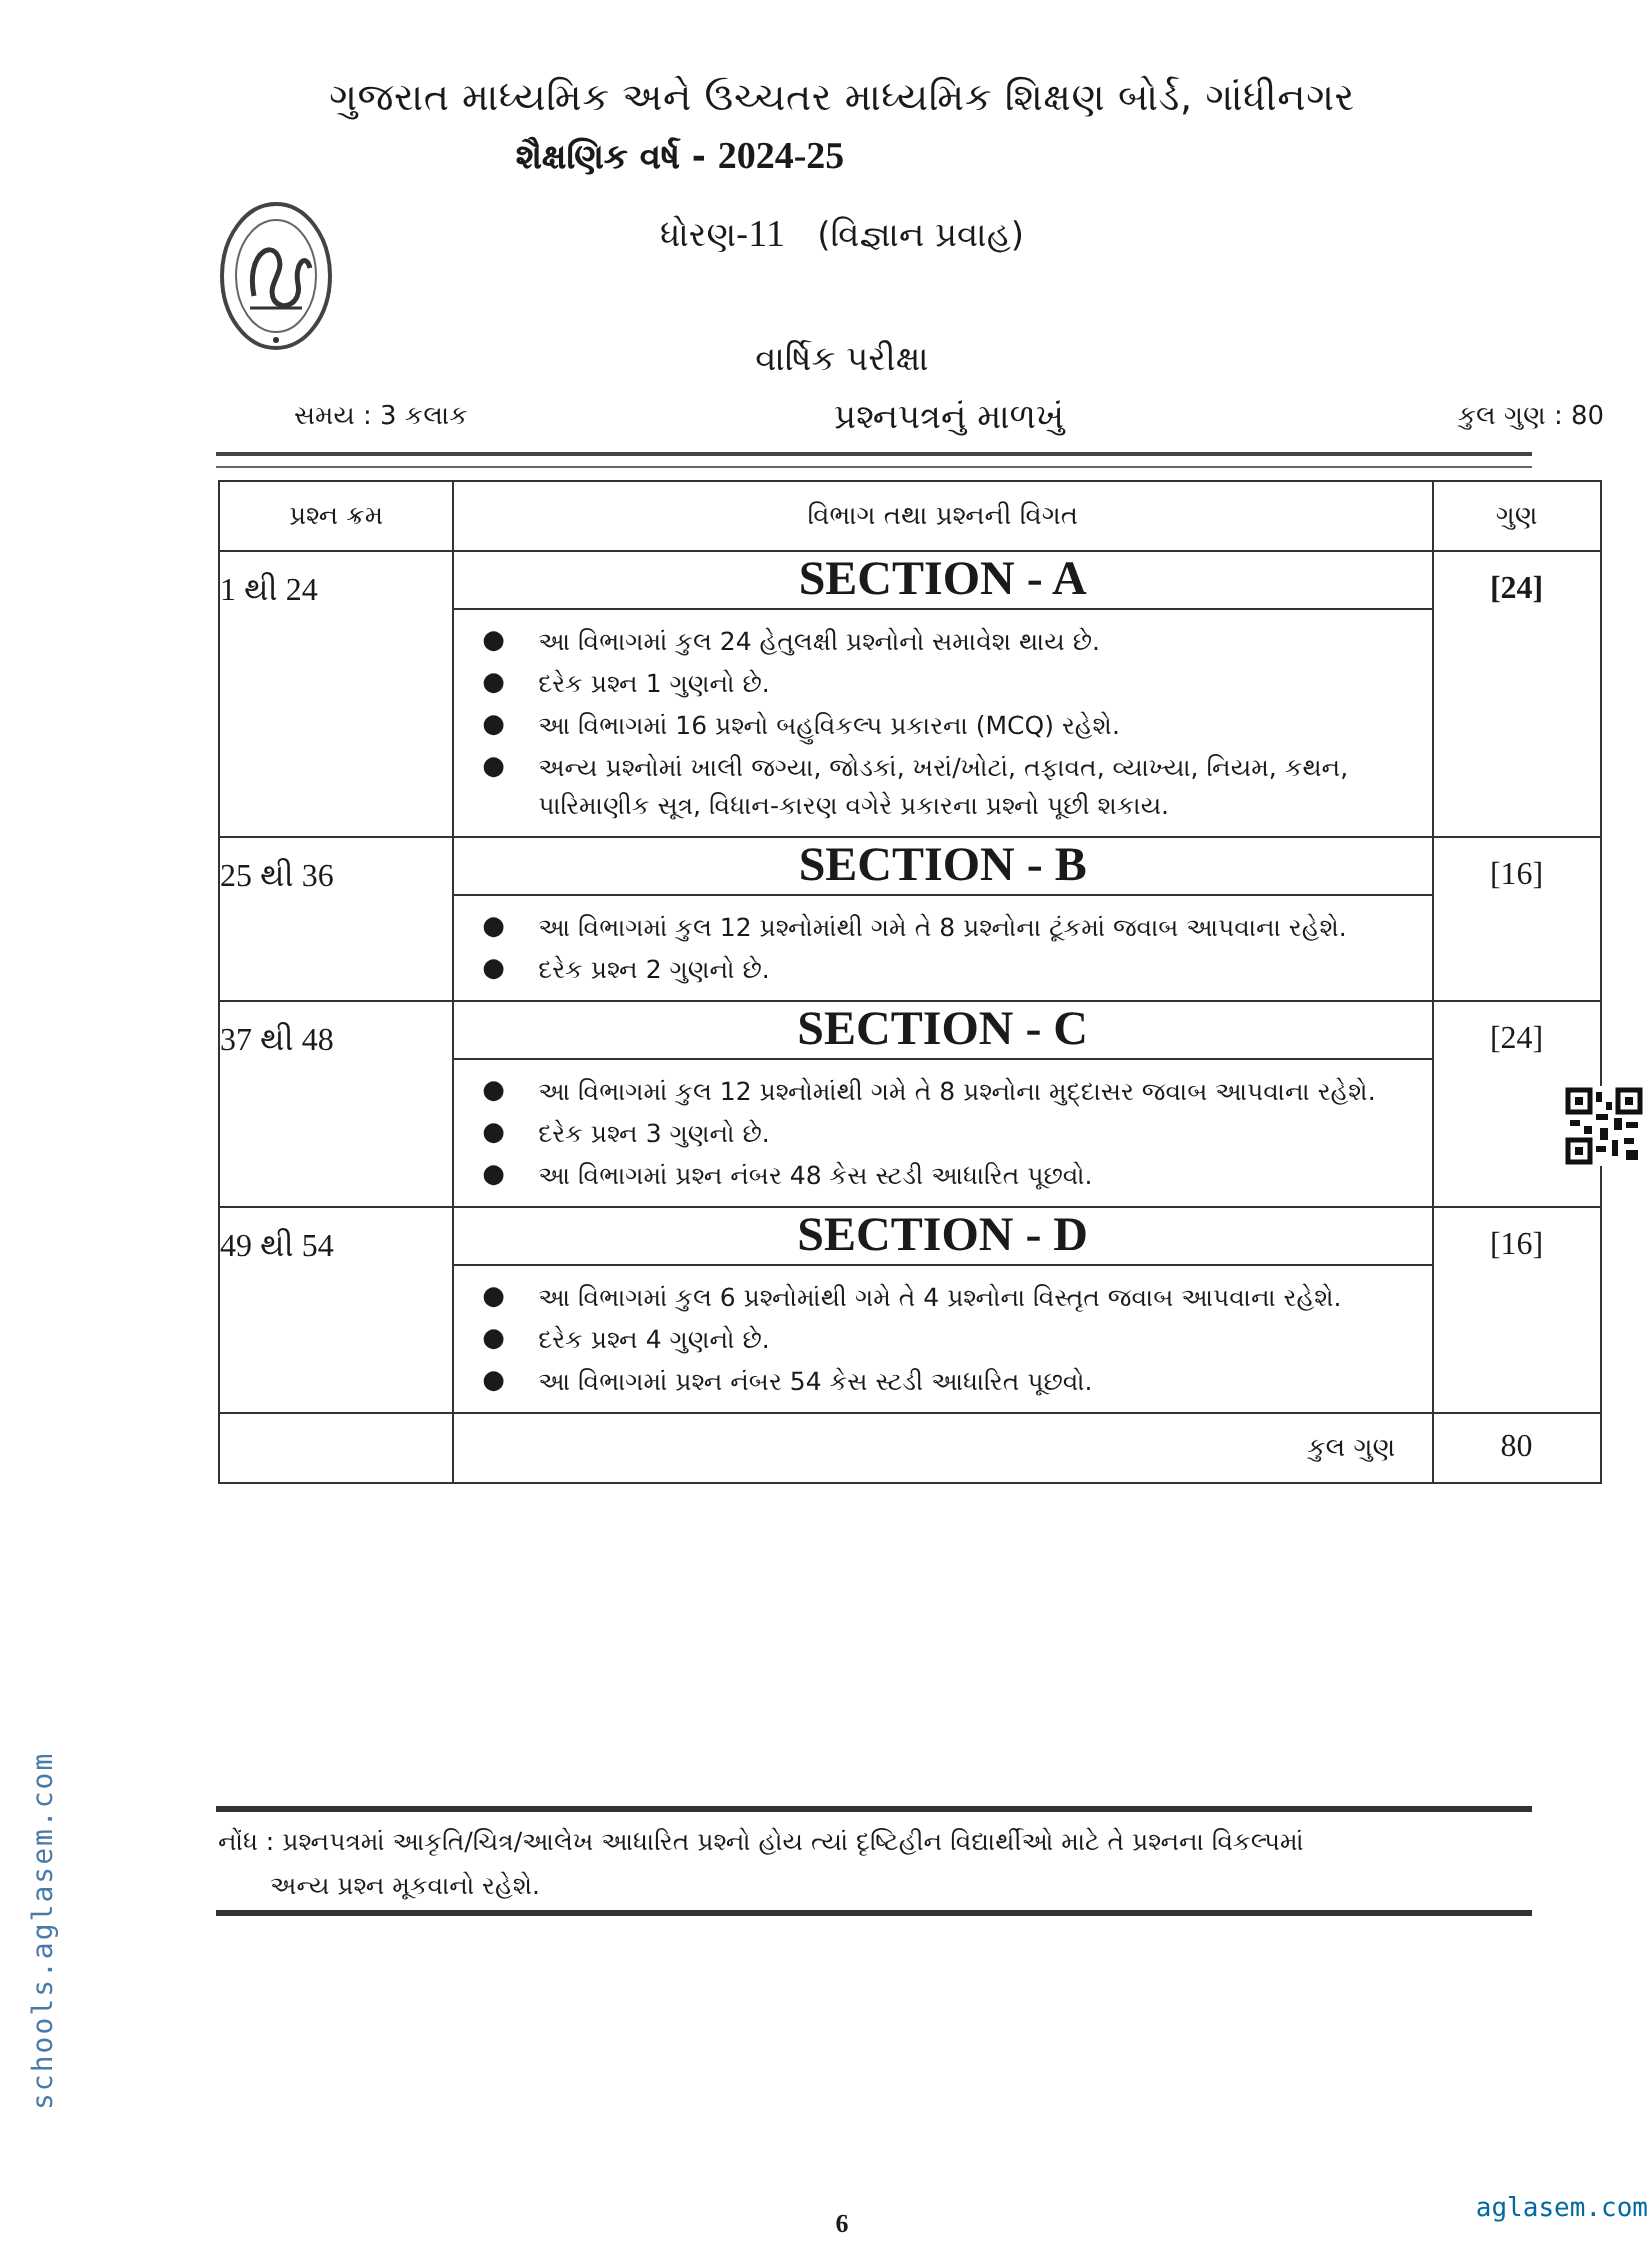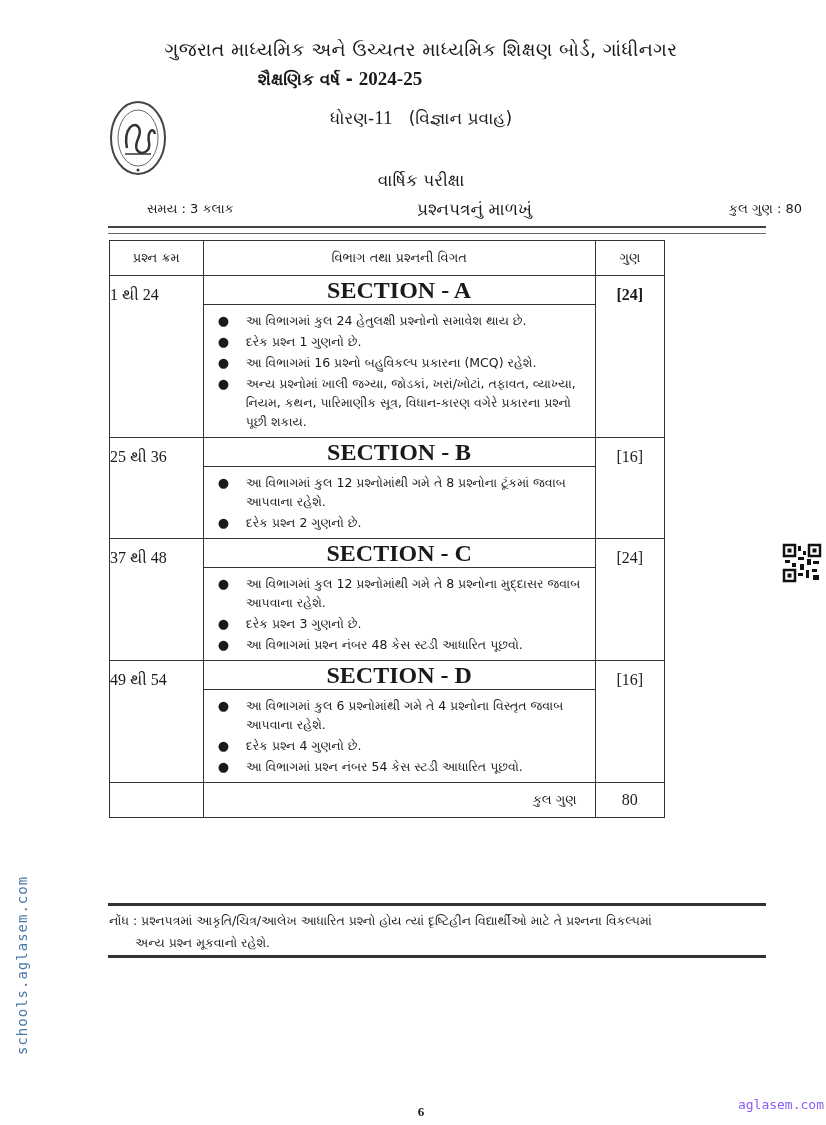--- a/index.html
+++ b/index.html
@@ -16,41 +16,41 @@
     .hdr-line4 { position: absolute; top: 139px; left: 0; width: 826px; text-align: center; font-size: 17px; }
     .hdr-line5 { position: absolute; top: 170px; left: 0; width: 826px; text-align: center; font-size: 17px; }
     .meta-row { position: absolute; top: 199px; left: 103px; width: 655px; height: 24px; margin-left: 36px; }
     .meta-time { position: absolute; left: 0; top: 2px; font-size: 13px; }
     .meta-title { position: absolute; left: 0; width: 655px; text-align: center; top: 0; font-size: 17px; }
     .meta-marks { position: absolute; right: 0; top: 2px; font-size: 13px; }
     .logo { position: absolute; left: 101px; top: 98px; width: 58px; height: 80px; }
     .rule-double { position: absolute; left: 100px; width: 658px; height: 5px; border-top: 2px solid #444; border-bottom: 1px solid #666; }
     .rule-thick { position: absolute; left: 100px; width: 658px; height: 3px; background: #333; }
 
-    table.blueprint { position: absolute; left: 101px; top: 240px; width: 556px; border-collapse: collapse; border-radius: 12px; }
+    table.blueprint { position: absolute; left: 101px; top: 240px; width: 692px; border-collapse: collapse; border-radius: 12px; }
     table.blueprint td, table.blueprint th { border: 1.5px solid #333; padding: 0; vertical-align: top; }
     th { font-weight: normal; font-size: 13px; height: 34px; vertical-align: middle !important; text-align: center; }
     .col-q { width: 110px; }
     .col-d { width: 463px; }
     .col-m { width: 79px; }
     .qrange { font-family: "Liberation Serif", serif; font-size: 16px; padding-top: 10px !important; }
     .marks { font-family: "Liberation Serif", serif; font-size: 16px; font-weight: bold; text-align: center; padding-top: 10px !important; }
     .marks.normal { font-weight: normal; }
     .section-title { font-family: "Liberation Serif", serif; font-size: 24px; font-weight: bold; text-align: center; height: 28px; line-height: 28px; border-bottom: 1.5px solid #333; }
     ul.points { list-style: none; margin: 0; padding: 6px 10px 4px 10px; }
     ul.points li { position: relative; padding-left: 32px; font-size: 12.5px; line-height: 19px; margin-bottom: 2px; }
     ul.points li .bullet { position: absolute; left: 4px; top: 0; font-size: 13px; }
     .total-label { text-align: right; padding: 0 18px 0 0 !important; font-size: 13px; vertical-align: middle !important; height: 34px; }
     .total-val { font-family: "Liberation Serif", serif; font-size: 16px; text-align: center; vertical-align: middle !important; }
 
     .note { position: absolute; left: 101px; top: 910px; width: 655px; font-size: 12.5px; line-height: 22px; }
     .note .indent { padding-left: 26px; }
     .qr { position: absolute; left: 774px; top: 543px; width: 40px; height: 40px; }
     .side-wm { position: absolute; left: 6px; top: 1055px; transform: rotate(-90deg); transform-origin: left top; font-family: "DejaVu Sans Mono", monospace; font-size: 14px; color: #4a7aa8; letter-spacing: 1px; white-space: nowrap; }
-    .bottom-wm { position: absolute; right: 10px; top: 1097px; font-family: "DejaVu Sans Mono", monospace; font-size: 13px; color: #8b5cf6; }
+    .bottom-wm { position: absolute; right: 10px; top: 1097px; font-family: "DejaVu Sans Mono", monospace; font-size: 13px; color: #0369a1; }
     .page-num { position: absolute; left: 0; width: 826px; text-align: center; top: 1104px; font-family: "Liberation Serif", serif; font-size: 13px; font-weight: bold; }
   </style>
 </head>
 <body>
 
 <div class="page">
 
   <div class="logo">
     <svg width="58" height="80" viewBox="0 0 58 80">
       <ellipse cx="29" cy="40" rx="27" ry="36" fill="none" stroke="#444" stroke-width="2"></ellipse>

